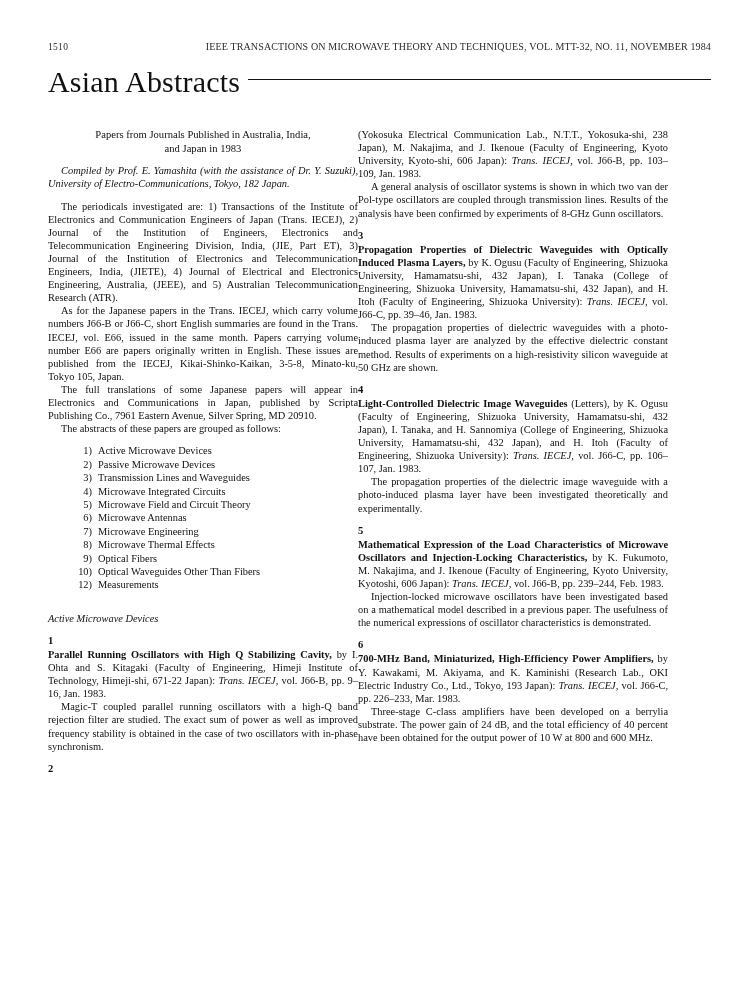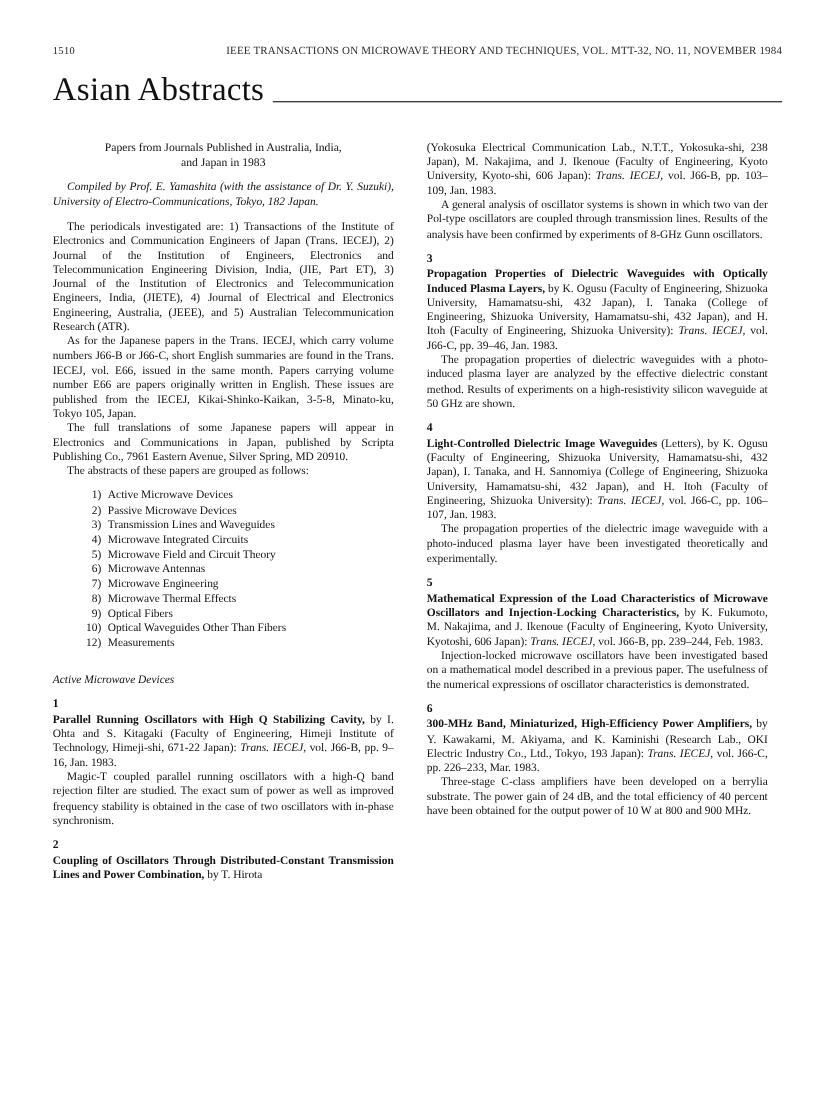--- a/index.html
+++ b/index.html
@@ -46,21 +46,21 @@
     white-space: nowrap;
   }
 
   
   .dept-title-row {
     position: absolute;
     top: 66px;
     left: 48px;
     right: 44px;
     display: flex;
-    align-items: flex-end;
+    align-items: center;
   }
   .dept-title {
     font-size: 30px;
     line-height: 1.05;
     letter-spacing: 0.2px;
     color: #111;
     white-space: nowrap;
     padding-right: 8px;
   }
   .dept-rule {
@@ -71,21 +71,20 @@
   }
 
   
   .columns {
     position: absolute;
     top: 128px;
     left: 48px;
     width: 663px;
     height: 860px;
     display: flex;
-    gap: 30px;
   }
   .col {
     width: 310px;
     font-size: 10.4px;
     line-height: 13.1px;
     text-align: justify;
     text-justify: inter-word;
     hyphens: none;
   }
 
@@ -232,21 +231,20 @@
           </li>
         </ol>
 
       <p class="section-label">Active Microwave Devices</p>
 
       <p class="item-number">1</p>
       <p class="abstract-entry"><b>Parallel Running Oscillators with High Q Stabilizing Cavity,</b><span> by I. Ohta and S. Kitagaki (Faculty of Engineering, Himeji Institute of Technology, Himeji-shi, 671-22 Japan): </span><i>Trans. IECEJ,</i><span> vol. J66-B, pp. 9–16, Jan. 1983.</span></p>
       <p class="abstract-body">Magic-T coupled parallel running oscillators with a high-Q band rejection filter are studied. The exact sum of power as well as improved frequency stability is obtained in the case of two oscillators with in-phase synchronism.</p>
 
       <p class="item-number">2</p>
-      <p class="abstract-entry"><b>Coupling of Oscillators Through Distributed-Constant Transmission Lines and Power Combination,</b><span> by T. Hirota</span></p>
 
     </div>
 
     <div class="col">
 
       <p class="abstract-entry"><span>(Yokosuka Electrical Communication Lab., N.T.T., Yokosuka-shi, 238 Japan), M. Nakajima, and J. Ikenoue (Faculty of Engineering, Kyoto University, Kyoto-shi, 606 Japan): </span><i>Trans. IECEJ,</i><span> vol. J66-B, pp. 103–109, Jan. 1983.</span></p>
       <p class="abstract-body">A general analysis of oscillator systems is shown in which two van der Pol-type oscillators are coupled through transmission lines. Results of the analysis have been confirmed by experiments of 8-GHz Gunn oscillators.</p>
 
       <p class="item-number">3</p>
       <p class="abstract-entry"><b>Propagation Properties of Dielectric Waveguides with Optically Induced Plasma Layers,</b><span> by K. Ogusu (Faculty of Engineering, Shizuoka University, Hamamatsu-shi, 432 Japan), I. Tanaka (College of Engineering, Shizuoka University, Hamamatsu-shi, 432 Japan), and H. Itoh (Faculty of Engineering, Shizuoka University): </span><i>Trans. IECEJ,</i><span> vol. J66-C, pp. 39–46, Jan. 1983.</span></p>
@@ -254,18 +252,18 @@
 
       <p class="item-number">4</p>
       <p class="abstract-entry"><b>Light-Controlled Dielectric Image Waveguides</b><span> (Letters), by K. Ogusu (Faculty of Engineering, Shizuoka University, Hamamatsu-shi, 432 Japan), I. Tanaka, and H. Sannomiya (College of Engineering, Shizuoka University, Hamamatsu-shi, 432 Japan), and H. Itoh (Faculty of Engineering, Shizuoka University): </span><i>Trans. IECEJ,</i><span> vol. J66-C, pp. 106–107, Jan. 1983.</span></p>
       <p class="abstract-body">The propagation properties of the dielectric image waveguide with a photo-induced plasma layer have been investigated theoretically and experimentally.</p>
 
       <p class="item-number">5</p>
       <p class="abstract-entry"><b>Mathematical Expression of the Load Characteristics of Microwave Oscillators and Injection-Locking Characteristics,</b><span> by K. Fukumoto, M. Nakajima, and J. Ikenoue (Faculty of Engineering, Kyoto University, Kyotoshi, 606 Japan): </span><i>Trans. IECEJ,</i><span> vol. J66-B, pp. 239–244, Feb. 1983.</span></p>
       <p class="abstract-body">Injection-locked microwave oscillators have been investigated based on a mathematical model described in a previous paper. The usefulness of the numerical expressions of oscillator characteristics is demonstrated.</p>
 
       <p class="item-number">6</p>
-      <p class="abstract-entry"><b>300-MHz Band, Miniaturized, High-Efficiency Power Amplifiers,</b><span> by Y. Kawakami, M. Akiyama, and K. Kaminishi (Research Lab., OKI Electric Industry Co., Ltd., Tokyo, 193 Japan): </span><i>Trans. IECEJ,</i><span> vol. J66-C, pp. 226–233, Mar. 1983.</span></p>
-      <p class="abstract-body">Three-stage C-class amplifiers have been developed on a berrylia substrate. The power gain of 24 dB, and the total efficiency of 40 percent have been obtained for the output power of 10 W at 800 and 900 MHz.</p>
+      <p class="abstract-entry"><b>700-MHz Band, Miniaturized, High-Efficiency Power Amplifiers,</b><span> by Y. Kawakami, M. Akiyama, and K. Kaminishi (Research Lab., OKI Electric Industry Co., Ltd., Tokyo, 193 Japan): </span><i>Trans. IECEJ,</i><span> vol. J66-C, pp. 226–233, Mar. 1983.</span></p>
+      <p class="abstract-body">Three-stage C-class amplifiers have been developed on a berrylia substrate. The power gain of 24 dB, and the total efficiency of 40 percent have been obtained for the output power of 10 W at 800 and 600 MHz.</p>
 
     </div>
   </div>
 </div>
 
 </body></html>

